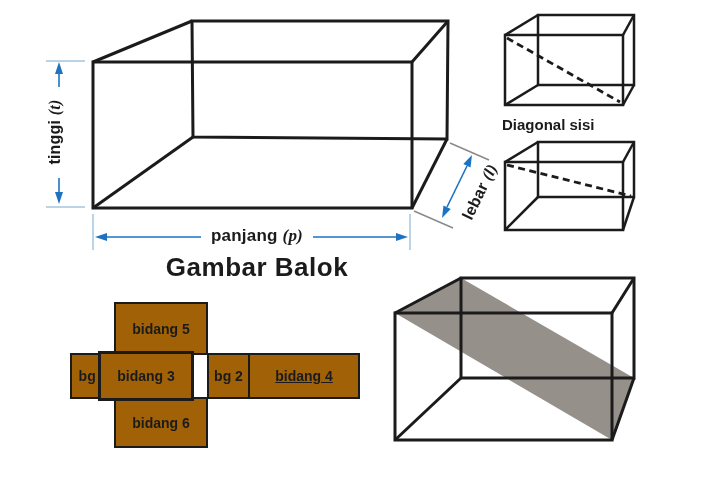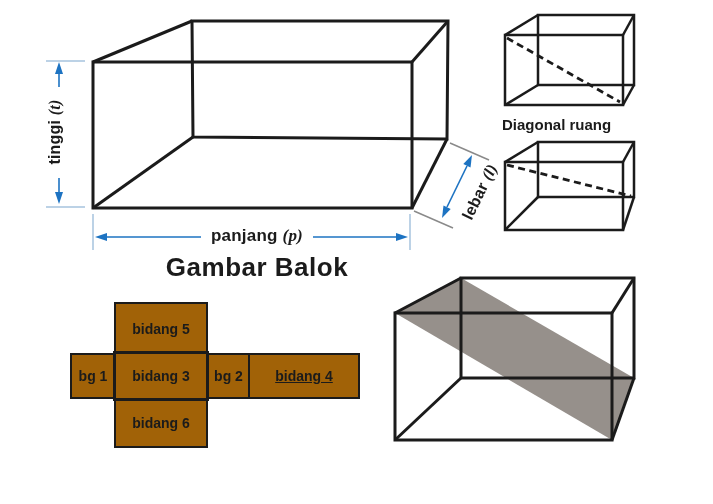--- a/index.html
+++ b/index.html
@@ -102,31 +102,31 @@
   </svg>
 
   <div class="lbl dim-label rot90 center" style="left:-10px;top:122px;width:130px;height:20px;line-height:20px;"><span>tinggi</span>&nbsp;<span class="sym">(t)</span></div>
 
   <div class="lbl dim-label center" style="left:197px;top:226px;width:120px;height:20px;line-height:20px;font-size:17px;"><span>panjang</span>&nbsp;<span class="sym">(p)</span></div>
 
   <div class="lbl dim-label rot-lebar center" style="left:435px;top:182px;width:90px;height:20px;line-height:20px;"><span>lebar</span>&nbsp;<span class="sym">(l)</span></div>
 
   <div class="lbl title-main center" style="left:127px;top:252px;width:260px;">Gambar Balok</div>
 
-  <div class="lbl caption" style="left:502px;top:116px;">Diagonal ruang</div>
+  <div class="lbl caption" style="left:502px;top:116px;">Diagonal sisi</div>
 
 
   <div>
     <div class="cell" style="left:114px;top:302px;width:94px;height:53px;">
         <span>bidang 5</span>
       </div>
     <div class="cell" style="left:70px;top:353px;width:46px;height:46px;">
         <span>bg 1</span>
       </div>
-    <div class="cell cell-thick" style="left:113px;top:351px;width:96px;height:50px;">
+    <div class="cell cell-thick" style="left:98px;top:351px;width:96px;height:50px;">
         <span>bidang 3</span>
       </div>
     <div class="cell" style="left:207px;top:353px;width:43px;height:46px;">
         <span>bg 2</span>
       </div>
     <div class="cell" style="left:248px;top:353px;width:112px;height:46px;text-decoration:underline;">
         <span>bidang 4</span>
       </div>
     <div class="cell" style="left:114px;top:397px;width:94px;height:51px;">
         <span>bidang 6</span>

